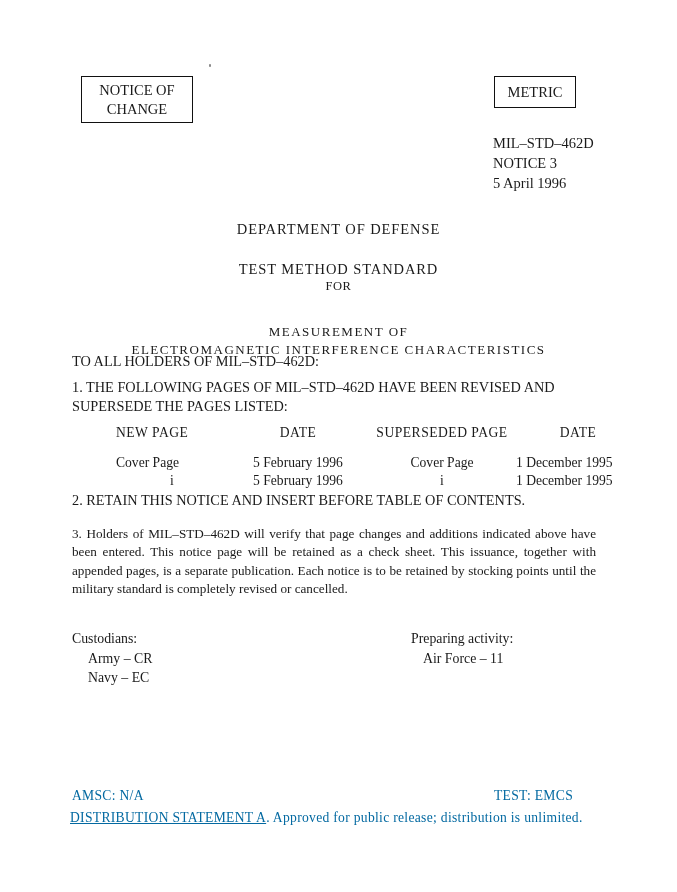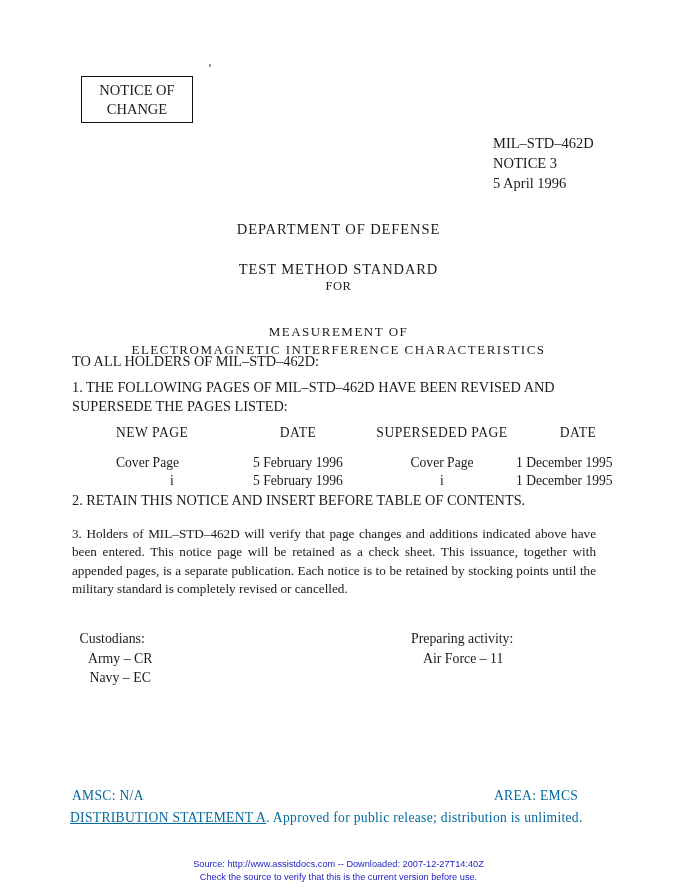--- a/index.html
+++ b/index.html
@@ -147,21 +147,20 @@
   #revision-table td.col-date2 { width: 124px; text-align: left; }
   #revision-table th.col-date2 { text-align: center; }
 
   
   #custodians-block {
     position: absolute;
     left: 72px;
     top: 629px;
     font-size: 13.8px;
     line-height: 1.42;
-    text-align: center;
   }
   #preparing-block {
     position: absolute;
     left: 411px;
     top: 629px;
     font-size: 13.8px;
     line-height: 1.42;
   }
   .indent-1 { padding-left: 16px; }
   #preparing-block .indent-1 { padding-left: 12px; }
@@ -202,20 +201,23 @@
 
 <div id="page">
 
   <div class="box" id="notice-of-change-box">
     <span>NOTICE OF</span>
     <span>CHANGE</span>
   </div>
 
   <div class="speck"></div>
 
+  <div class="box" id="metric-box">
+    <span>METRIC</span>
+  </div>
 
   <div id="doc-ident">MIL–STD–462D
 NOTICE 3
 5 April 1996</div>
 
   <div id="title-block">
     <div class="t-dept">DEPARTMENT  OF  DEFENSE</div>
     <div class="t-std">TEST  METHOD  STANDARD</div>
     <div class="t-for">FOR</div>
     <div class="t-meas">MEASUREMENT  OF</div>
@@ -258,21 +260,17 @@
     <div class="indent-1">Army – CR</div>
     <div class="indent-1">Navy – EC</div>
   </div>
 
   <div id="preparing-block">
     <div>Preparing activity:</div>
     <div class="indent-1">Air Force – 11</div>
   </div>
 
   <div class="faded" id="amsc">AMSC: N/A</div>
-  <div class="faded" id="area">AREA: EMCS</div>
+  <div class="faded" id="area">TEST: EMCS</div>
   <div class="faded" id="distribution-statement"><span class="u">DISTRIBUTION STATEMENT A</span><span>.  Approved for public release; distribution is unlimited.</span></div>
 
-  <div id="source-footer">
-    <div>Source: http://www.assistdocs.com -- Downloaded: 2007-12-27T14:40Z</div>
-    <div>Check the source to verify that this is the current version before use.</div>
-  </div>
 
 </div>
 
 </body></html>

